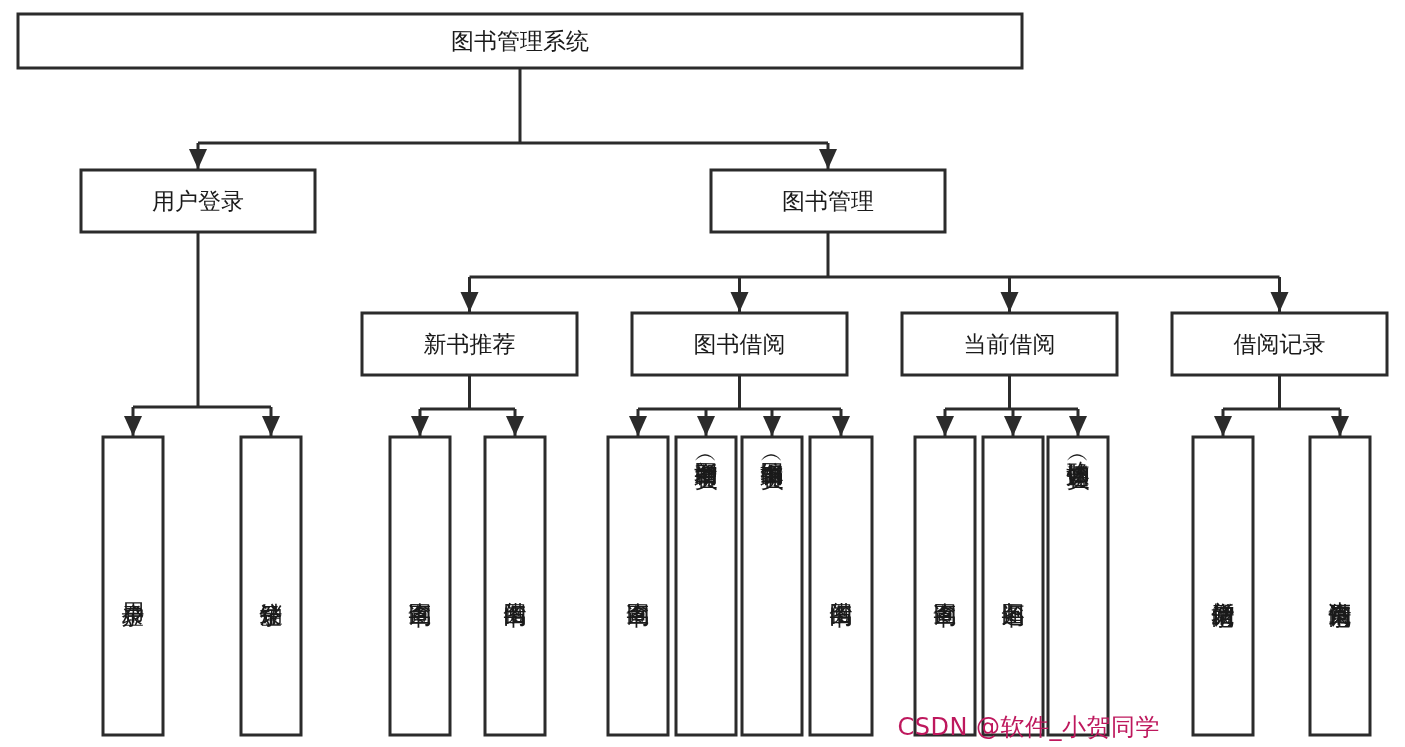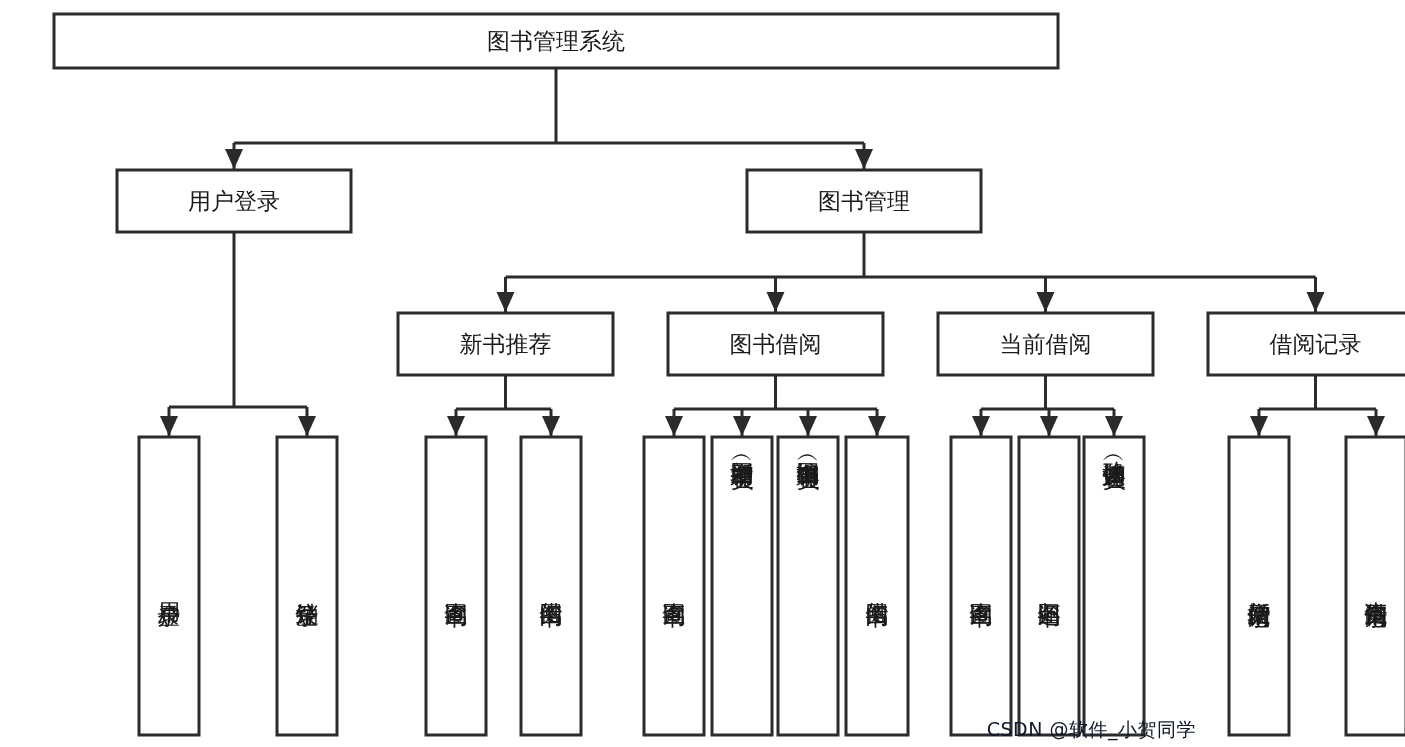--- a/index.html
+++ b/index.html
@@ -12,21 +12,20 @@
     width: 1405px;
     height: 747px;
     overflow: hidden;
     font-family: "DejaVu Sans", "Liberation Sans", sans-serif;
   }
   #diagram-root {
     position: relative;
     width: 1168px;
     height: 747px;
     background: #ffffff;
-    margin-left: 36px;
   }
   svg.diagram-svg {
     position: absolute;
     left: 0;
     top: 0;
     width: 1405px;
     height: 747px;
     display: block;
   }
   .node-box {
@@ -62,22 +61,22 @@
     letter-spacing: 1px;
     white-space: nowrap;
     text-align: center;
     pointer-events: none;
   }
   .watermark {
     position: absolute;
     right: 8px;
     bottom: 4px;
     font-family: "DejaVu Sans", "Liberation Sans", sans-serif;
-    font-size: 19px;
-    color: #0f172a;
+    font-size: 24px;
+    color: #be185d;
     letter-spacing: 0.5px;
     white-space: nowrap;
   }
 </style>
 </head>
 <body>
 
 <div id="diagram-root">
   <svg class="diagram-svg" viewBox="0 0 1405 747">
     <g id="edges-layer">

